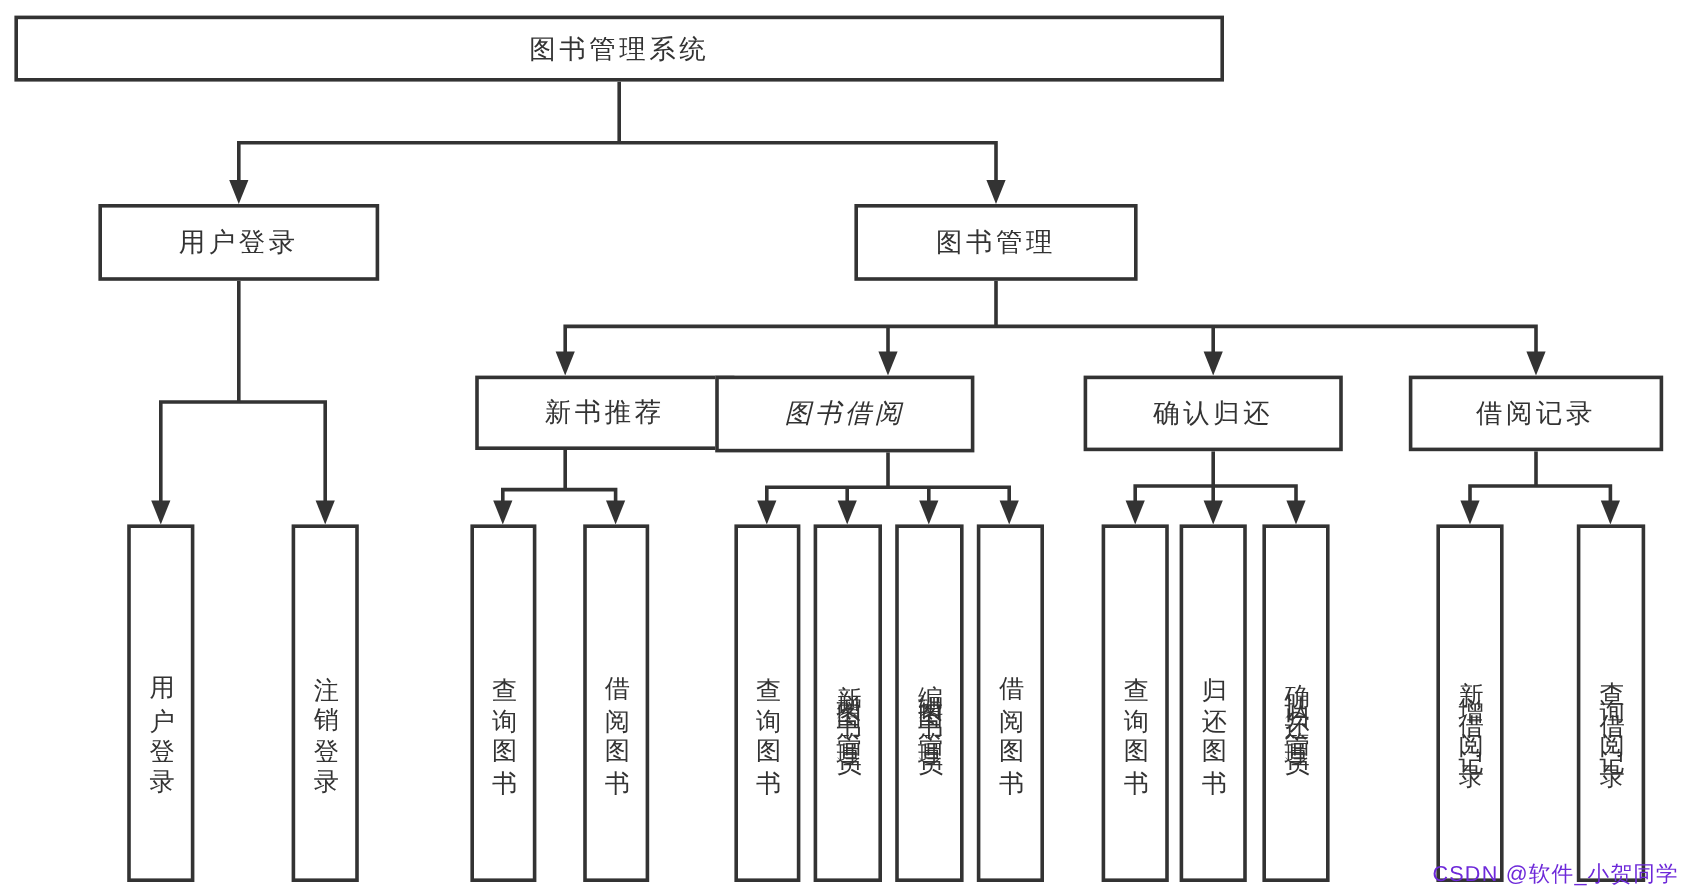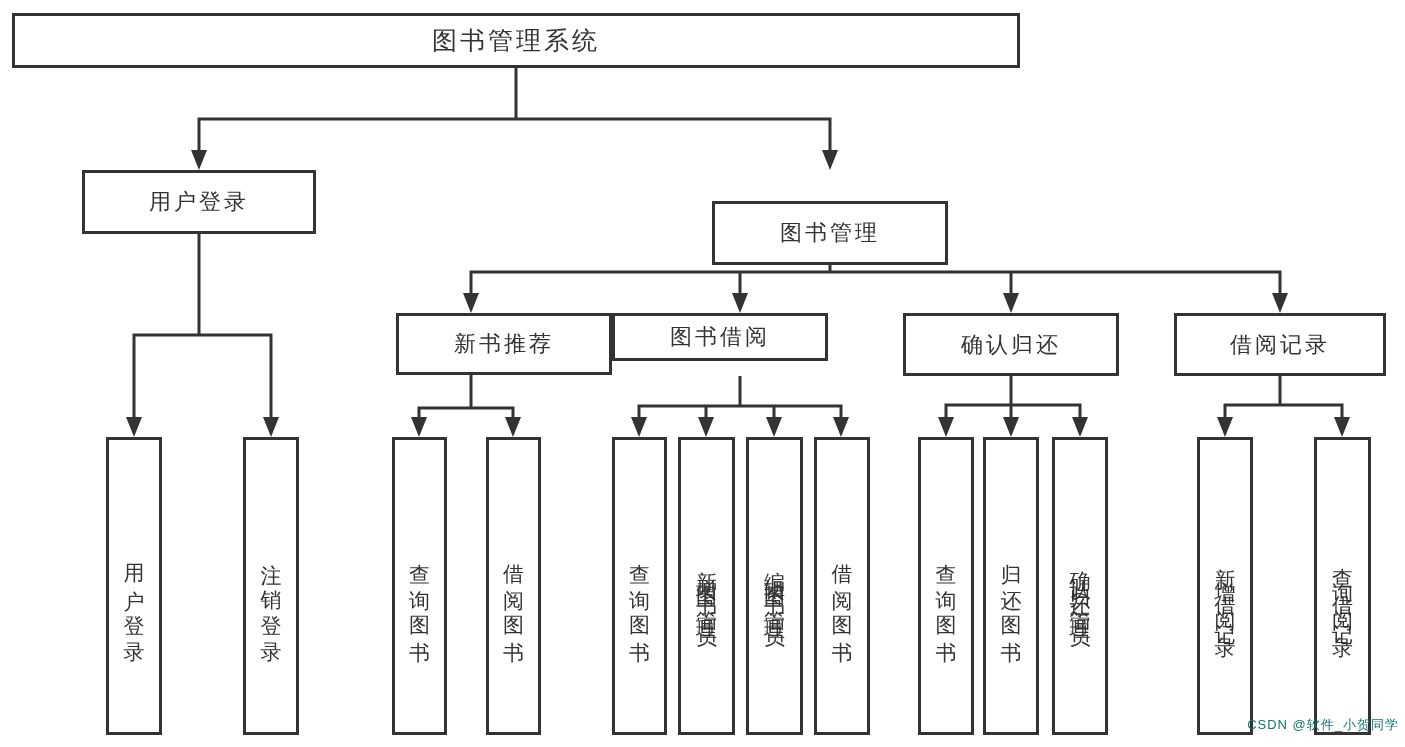--- a/index.html
+++ b/index.html
@@ -21,37 +21,37 @@
     box-sizing: border-box;
     border: 3px solid #333333;
     background: #ffffff;
     color: #333333;
     display: flex;
     align-items: center;
     justify-content: center;
     text-align: center;
   }
   .hnode { font-size: 22px; letter-spacing: 3px; }
-  .root-node { font-size: 25px; }
+  .root-node { font-size: 22px; }
   .leaf { font-size: 21px; }
   .vtext {
     writing-mode: vertical-rl;
     text-orientation: mixed;
     white-space: nowrap;
   }
   .ls4 { letter-spacing: 26px; margin-bottom: -26px; }
   .ls6 { letter-spacing: 14px; margin-bottom: -14px; }
   .ls9 { letter-spacing: 8px;  margin-bottom: -8px; }
   .watermark {
     position: absolute;
     top: 716px;
     right: 6px;
-    font-size: 13px;
+    font-size: 18px;
     letter-spacing: 1px;
-    color: #0f766e;
+    color: #6d28d9;
   }
 </style>
 </head>
 <body>
 
 <div class="stage">
 
   <svg class="connectors" viewBox="0 0 1405 747">
     <g stroke="#333333" stroke-width="3" fill="none">
       <path d="M516 68 V119 M197.5 119 H831.5 M199 117.5 V152 M830 117.5 V152"></path>
@@ -115,28 +115,28 @@
     </g>
   </svg>
 
   <div class="node hnode root-node" style="left:12px; top:13px; width:1008px; height:55px;">
     <span>图书管理系统</span>
   </div>
 
   <div class="node hnode" style="left:82px; top:170px; width:234px; height:64px;">
     <span>用户登录</span>
   </div>
-  <div class="node hnode" style="left:712px; top:170px; width:236px; height:64px;margin-top:31px;">
+  <div class="node hnode" style="left:712px; top:170px; width:236px; height:64px;">
     <span>图书管理</span>
   </div>
 
   <div class="node hnode" style="left:363px; top:313px; width:216px; height:62px;margin-left:33px;">
     <span>新书推荐</span>
   </div>
-  <div class="node hnode" style="left:612px; top:313px; width:216px; height:48px;">
+  <div class="node hnode" style="left:596px; top:313px; width:216px; height:64px;font-style:italic;">
     <span>图书借阅</span>
   </div>
   <div class="node hnode" style="left:903px; top:313px; width:216px; height:63px;">
     <span>确认归还</span>
   </div>
   <div class="node hnode" style="left:1174px; top:313px; width:212px; height:63px;">
     <span>借阅记录</span>
   </div>
 
   <div class="node leaf" style="left:106px; top:437px; width:56px; height:298px;">

